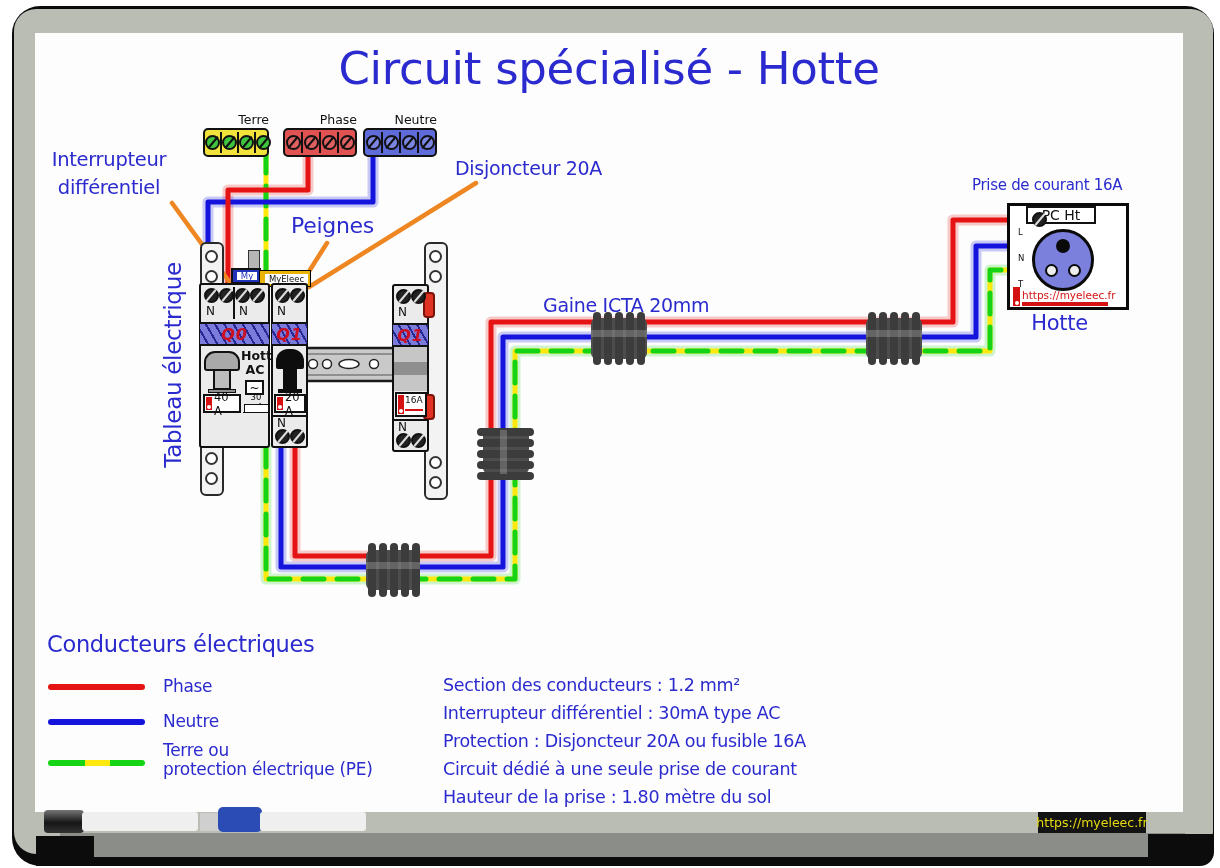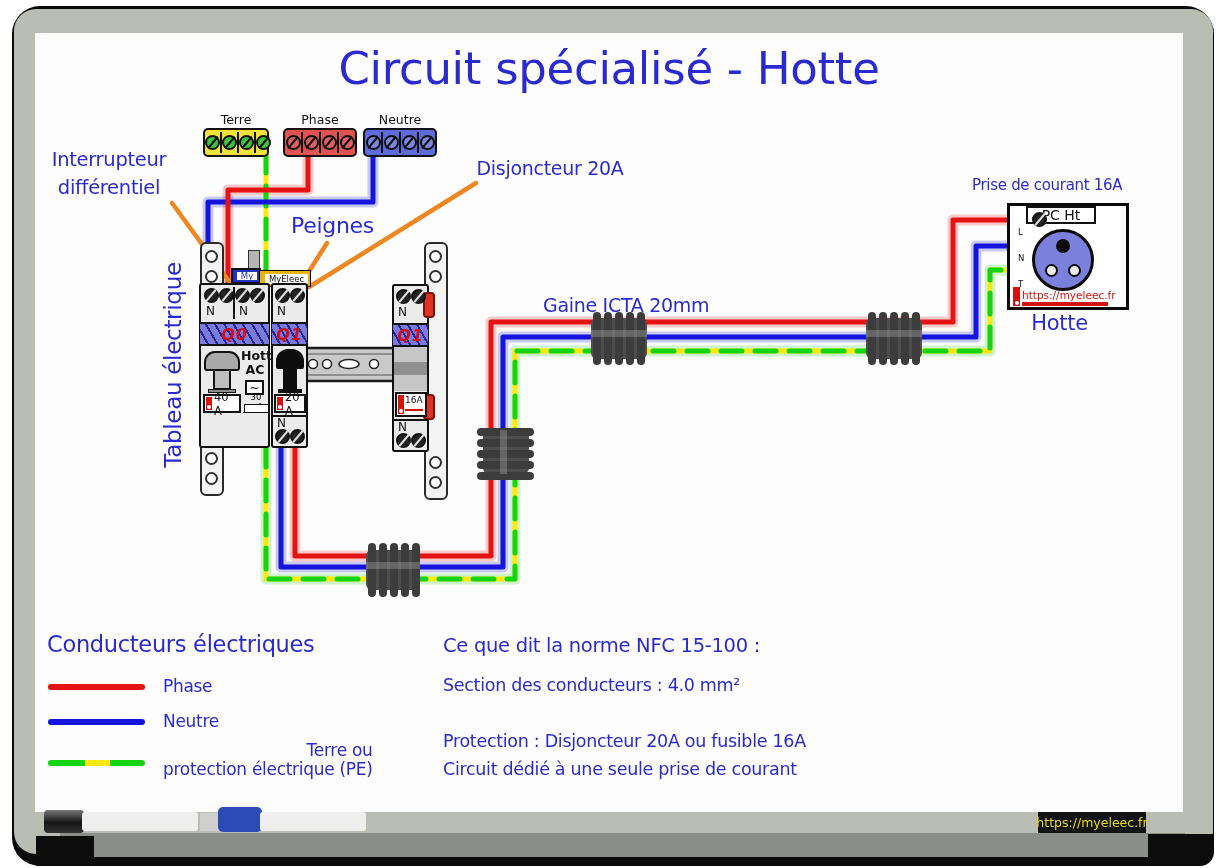--- a/index.html
+++ b/index.html
@@ -17,21 +17,21 @@
 
   svg.wires { position:absolute; left:0; top:0; z-index:3; pointer-events:none; }
   .dev { z-index:4; }
 
   
   .bl { position:absolute; z-index:5; color:#2a2ace; letter-spacing:-0.3px; }
 
   
   .tblock { position:absolute; z-index:4; height:29px; border:2.5px solid #111; border-radius:5px;
             display:flex; align-items:center; justify-content:space-evenly; }
-  .tblock-name { position:absolute; z-index:5; font-size:12.5px; color:#111; text-align:center; }
+  .tblock-name { position:absolute; z-index:5; font-size:12.5px; color:#111; text-align:right; }
   .tb-terre { background:#f2e33c; } .tb-phase { background:#e15252; } .tb-neutre { background:#5f6bd8; }
 
   
   .screw { position:relative; width:15px; height:15px; border-radius:50%; border:2px solid #111; flex:none; display:inline-block; }
   .screw::after { content:""; position:absolute; left:50%; top:-2px; bottom:-2px; width:2px; background:#111; transform:translateX(-50%) rotate(40deg); }
   .screw-green { background:#3ec43e; } .screw-red { background:#df6060; } .screw-blue { background:#7b86e2; }
   .screw-dark { background:#222; } .screw-dark::after { background:#ddd; }
   .tdiv { width:2px; height:21px; background:#111; flex:none; }
 
   
@@ -171,21 +171,21 @@
 
   <div class="bl" style="left:38px; top:146px; width:142px; text-align:center; font-size:19.5px; line-height:28px;">
     <div>Interrupteur</div>
     <div>différentiel</div>
   </div>
 
   <div class="bl" style="left:58px; top:352px; width:230px; text-align:center; font-size:23px; transform:rotate(-90deg);">Tableau électrique</div>
 
   <div class="bl" style="left:291px; top:213px; font-size:22px;">Peignes</div>
 
-  <div class="bl" style="left:455px; top:155px; width:190px; text-align:center; font-size:19px; line-height:26px;">
+  <div class="bl" style="left:455px; top:155px; width:190px; text-align:left; font-size:19px; line-height:26px;">
     <div>Disjoncteur 20A</div>
   </div>
 
   <div class="bl" style="left:543px; top:286px; font-size:19px;margin-top:8px;">Gaine ICTA 20mm</div>
 
   <div class="bl" style="left:972px; top:176px; font-size:15px;">Prise de courant 16A</div>
 
   <div class="bl" style="left:1007px; top:311px; width:105px; text-align:center; font-size:21px;">Hotte</div>
 
   <div class="tblock-name" style="left:203px; top:112px; width:66px;">Terre</div>
@@ -339,29 +339,30 @@
     <span class="sock-url">https://myeleec.fr</span>
     <span class="sock-underline"></span>
   </div>
 
   <div class="bl" style="left:47px; top:631px; font-size:22.5px;">Conducteurs électriques</div>
   <div class="leg-line" style="left:48px; top:684px; background:#e51313;"></div>
   <div class="bl" style="left:163px; top:676px; font-size:17px;">Phase</div>
   <div class="leg-line" style="left:48px; top:719px; background:#1414dd;"></div>
   <div class="bl" style="left:163px; top:711px; font-size:17px;">Neutre</div>
   <div class="leg-line" style="left:48px; top:760px; background:linear-gradient(90deg,#14d414 0 38%,#ffe80e 38% 64%,#14d414 64% 100%);"></div>
-  <div class="bl" style="left:163px; top:741px; font-size:17px; line-height:19px;text-align:right;">
+  <div class="bl" style="left:163px; top:741px; font-size:17px; line-height:19px;">
     <div>Terre ou</div>
     <div>protection électrique (PE)</div>
   </div>
 
-  <div class="bl" style="left:443px; top:634px; font-size:19.5px;">Ce que dit la norme NFC 15-100 :</div>
-  <div class="bl" style="left:443px; top:675px; font-size:17.5px;">Section des conducteurs : 4.0 mm²</div>
+  <div class="bl" style="left:443px; top:675px; font-size:17.5px;">Section des conducteurs : 1.2 mm²</div>
+  <div class="bl" style="left:443px; top:703px; font-size:17.5px;">Interrupteur différentiel : 30mA type AC</div>
   <div class="bl" style="left:443px; top:731px; font-size:17.5px;">Protection : Disjoncteur 20A ou fusible 16A</div>
   <div class="bl" style="left:443px; top:759px; font-size:17.5px;">Circuit dédié à une seule prise de courant</div>
+  <div class="bl" style="left:443px; top:787px; font-size:17.5px;">Hauteur de la prise : 1.80 mètre du sol</div>
 
   <div class="tray-band"></div>
   <div class="tray-black-l"></div>
   <div class="tray-black-r"></div>
 
   <div class="abs" style="z-index:6; left:44px; top:810px; width:40px; height:23px; background:linear-gradient(#777,#151515 55%,#333); border-radius:4px;"></div>
   <div class="marker-body" style="left:82px; top:812px; width:116px; height:19px;"></div>
   <div class="abs" style="z-index:6; left:200px; top:813px; width:20px; height:18px; background:#cfcfcf;"></div>
   <div class="abs" style="z-index:6; left:218px; top:807px; width:44px; height:25px; background:#2b4bb5; border-radius:5px;"></div>
   <div class="marker-body" style="left:260px; top:812px; width:106px; height:19px;"></div>

